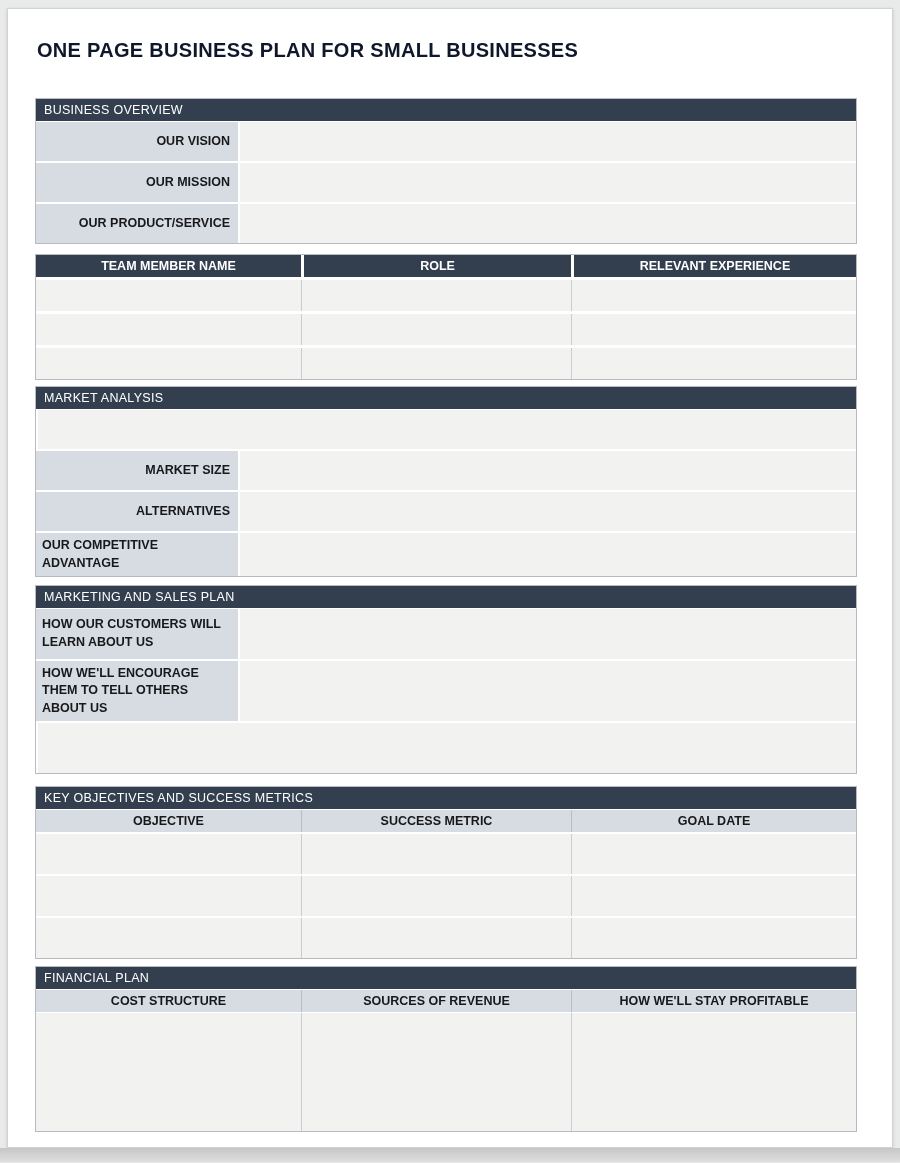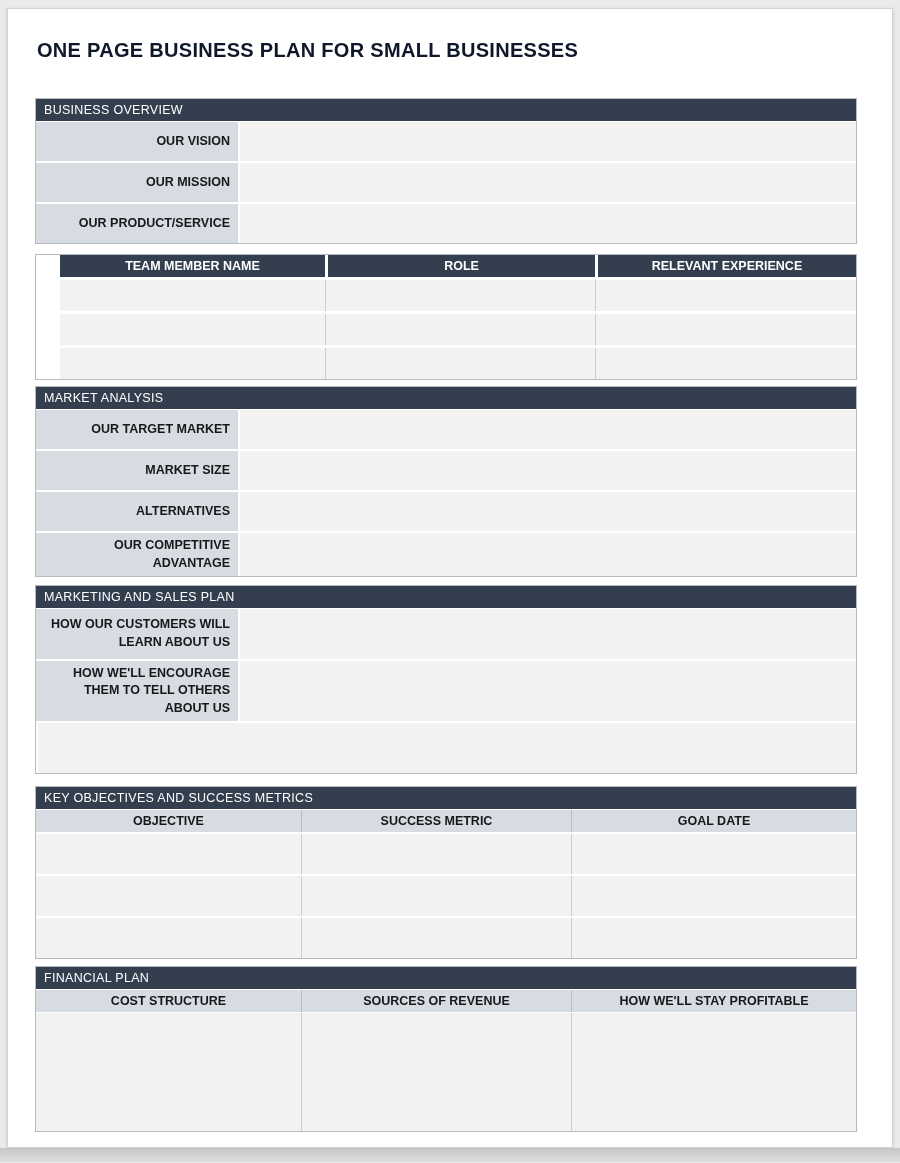--- a/index.html
+++ b/index.html
@@ -22,21 +22,21 @@
     background:#333F4F; color:#ffffff; font-weight:normal; font-size:12.5px;
     height:22px; display:flex; align-items:center; padding-left:8px; letter-spacing:0.3px;
   }
 
   
   .form-row { display:flex; margin-top:2px; min-height:39px; background:#ffffff; }
   .form-row.first { margin-top:1px; }
   .form-row.tall { min-height:50px; }
   .form-label {
     width:202px; background:#D7DBE2; color:#17181a; font-weight:bold; font-size:12.5px;
-    text-align:right; display:flex; align-items:center; justify-content:flex-end;
+    text-align:left; display:flex; align-items:center; justify-content:flex-end;
     padding:4px 8px 3px 6px; line-height:1.42;
   }
   .form-field { flex:1; background:#F2F2F0; margin-left:2px; }
 
   
   .thead { display:grid; grid-template-columns:265px 270px 1fr; background:#333F4F; height:22px; }
   .thead > div {
     color:#ffffff; font-weight:bold; font-size:12.5px;
     display:flex; align-items:center; justify-content:center; border-left:3px solid #ffffff;
   }
@@ -49,21 +49,21 @@
   }
   .subhead > div:first-child { border-left:none; }
 
   .trow { display:grid; grid-template-columns:265px 270px 1fr; margin-top:3px; height:31px; background:#ffffff; }
   .trow > div { background:#F2F2F0; border-left:1px solid #c9ccd1; }
   .trow > div:first-child { border-left:none; }
   .trow.obj { height:40px; margin-top:2px; }
   .trow.fin { height:118px; margin-top:1px; }
 
   
-  .mt10 { margin-top:10px;padding-left:24px; }
+  .mt10 { margin-top:10px; }
   .mt6  { margin-top:6px; }
   .mt8  { margin-top:8px; }
   .mt12 { margin-top:12px; }
   .mt7  { margin-top:7px; }
 </style>
 </head>
 <body>
 
 <div class="canvas">
   <div class="page">
@@ -105,21 +105,20 @@
       <div class="trow">
         <div></div>
         <div></div>
         <div></div>
       </div>
     </div>
 
     <div class="section mt6">
       <div class="bar">MARKET ANALYSIS</div>
       <div class="form-row first">
-        <div class="form-label">OUR TARGET MARKET</div>
         <div class="form-field"></div>
       </div>
       <div class="form-row">
         <div class="form-label">MARKET SIZE</div>
         <div class="form-field"></div>
       </div>
       <div class="form-row">
         <div class="form-label">ALTERNATIVES</div>
         <div class="form-field"></div>
       </div>

